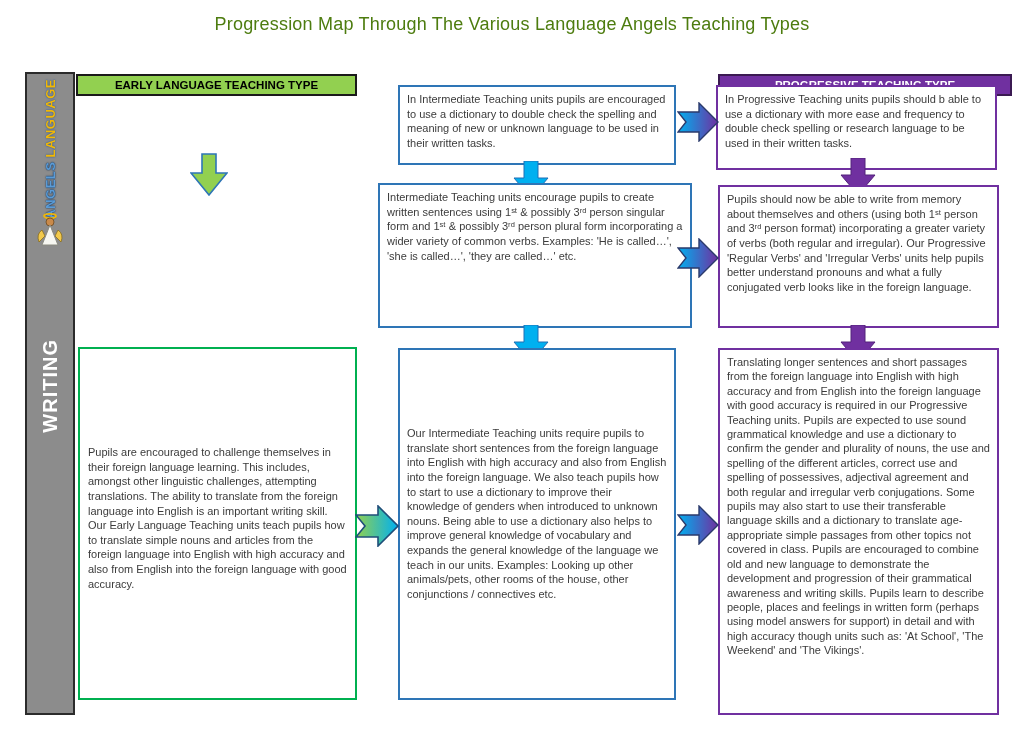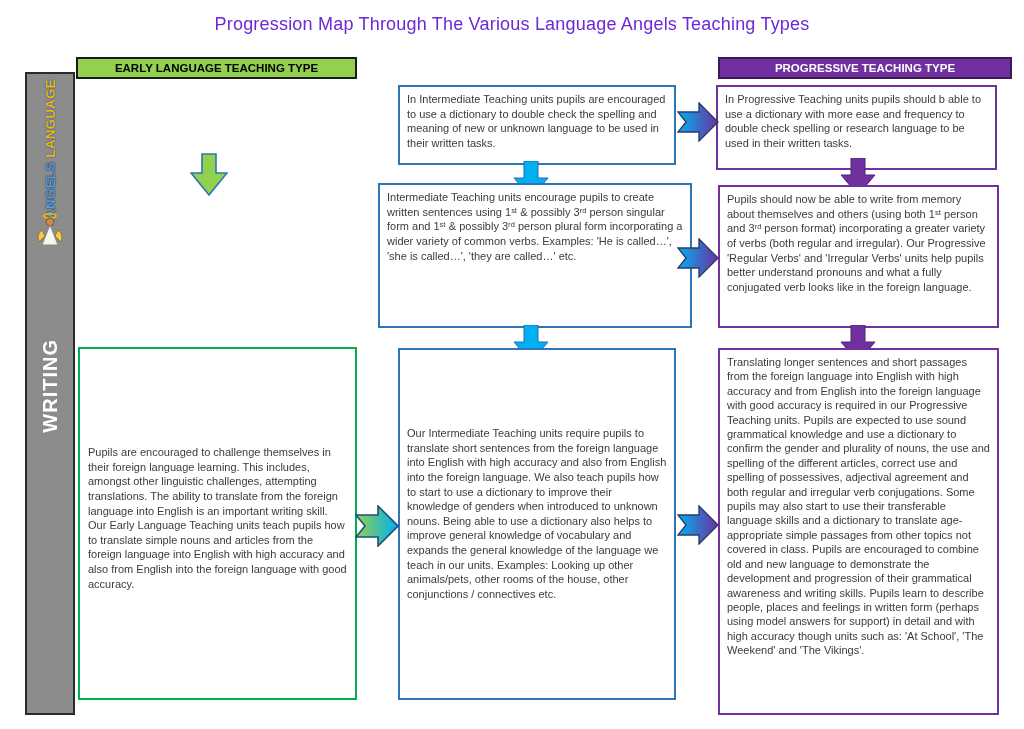--- a/index.html
+++ b/index.html
@@ -2,21 +2,21 @@
 <html><head>
 <meta charset="utf-8">
 <style>
   * { margin:0; padding:0; box-sizing:border-box; }
   html,body { background:#ffffff; }
   body { font-family:"Liberation Sans", sans-serif; }
   .canvas { position:relative; width:1024px; height:729px; background:#ffffff; overflow:hidden; }
 
   .page-title {
     position:absolute; top:14px; left:0; width:100%;
-    text-align:center; font-size:18px; color:#6d28d9; letter-spacing:0.2px;
+    text-align:center; font-size:18px; color:#4d7c0f; letter-spacing:0.2px;
   }
 
   
   .sidebar {
     position:absolute; left:25px; top:72px; width:50px; height:643px;
     background:#8c8c8c; border:2px solid #2b2b2b;
   }
   .logo-rot {
     position:absolute; top:10px; left:0; width:100%; height:130px;
     display:flex; align-items:center; justify-content:center;
@@ -32,21 +32,21 @@
     position:absolute; top:252px; left:0; width:100%; height:120px;
     display:flex; align-items:center; justify-content:center;
   }
   .writing-label span {
     writing-mode:vertical-rl; transform:rotate(180deg);
     color:#ffffff; font-weight:bold; font-size:20px; letter-spacing:1px;
   }
 
   
   .col-header {
-    position:absolute; top:57px; height:22px;
+    position:absolute; top:74px; height:22px;
     display:flex; align-items:center; justify-content:center;
     font-weight:bold; font-size:11.5px; border:2px solid #1a1a1a; color:#000000;
   }
   .hdr-early { left:76px; width:281px; background:#92d050; }
   .hdr-intermediate { left:398px; width:278px; background:#00b0f0; border-color:#17375e;margin-top:36px; }
   .hdr-progressive { left:718px; width:294px; background:#7030a0; color:#ffffff; border-color:#3b1a52; }
 
   
   .tbox {
     position:absolute; background:#ffffff;

